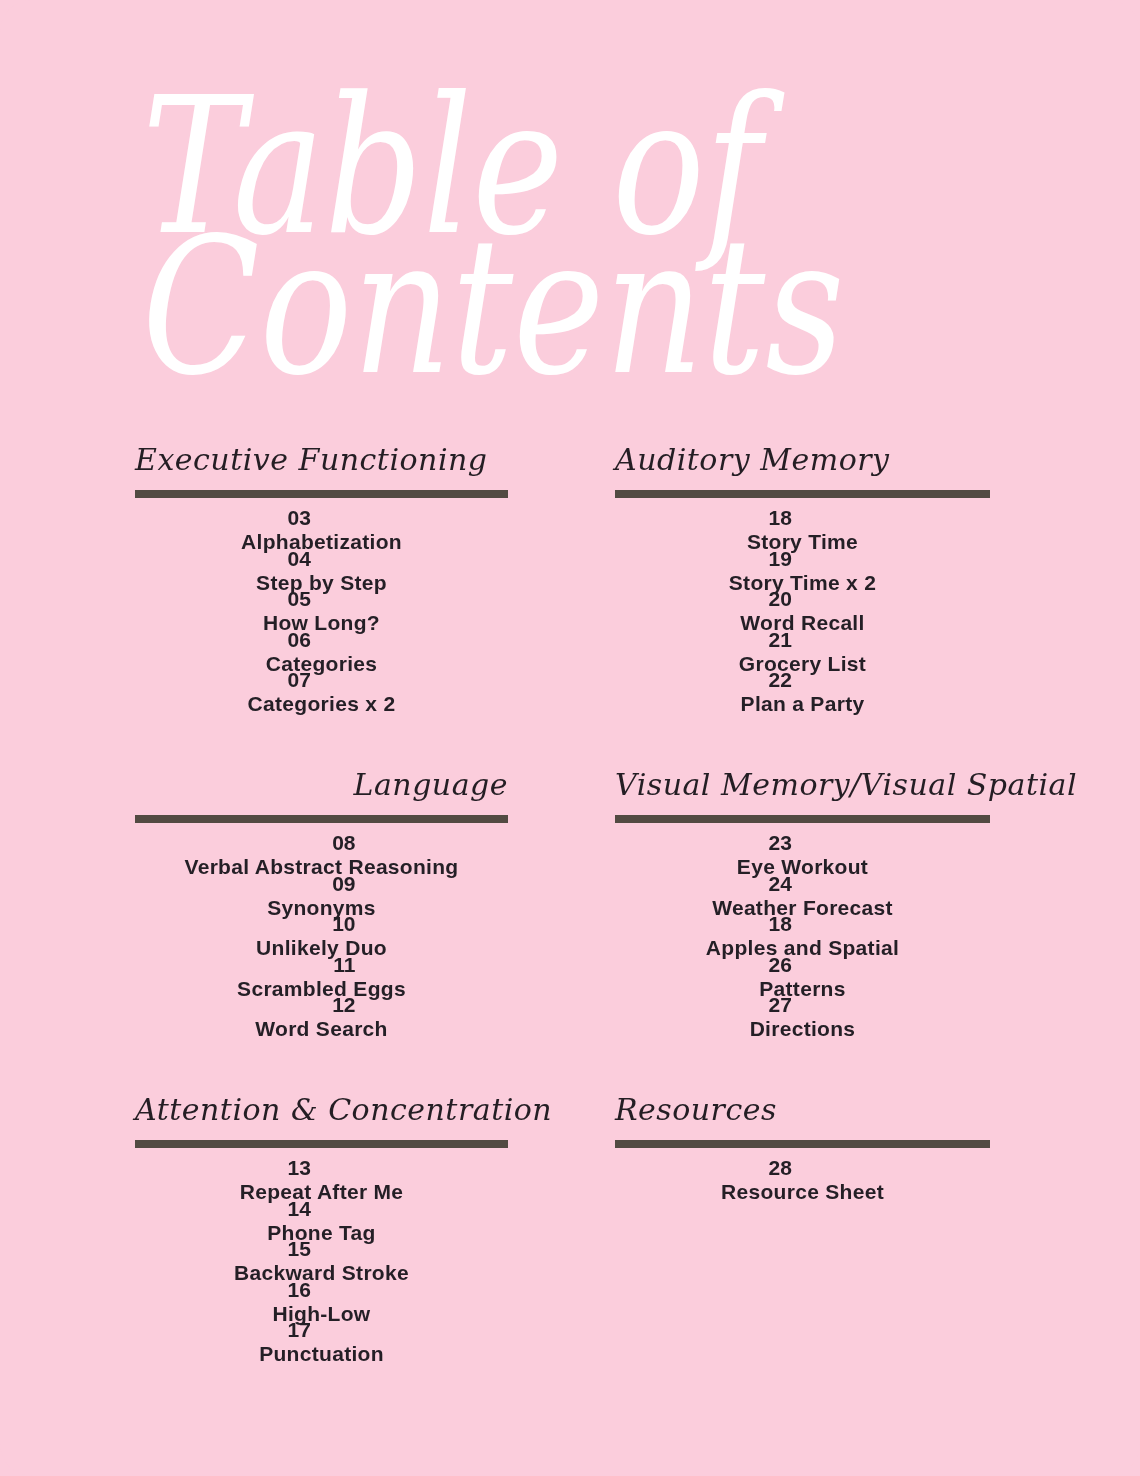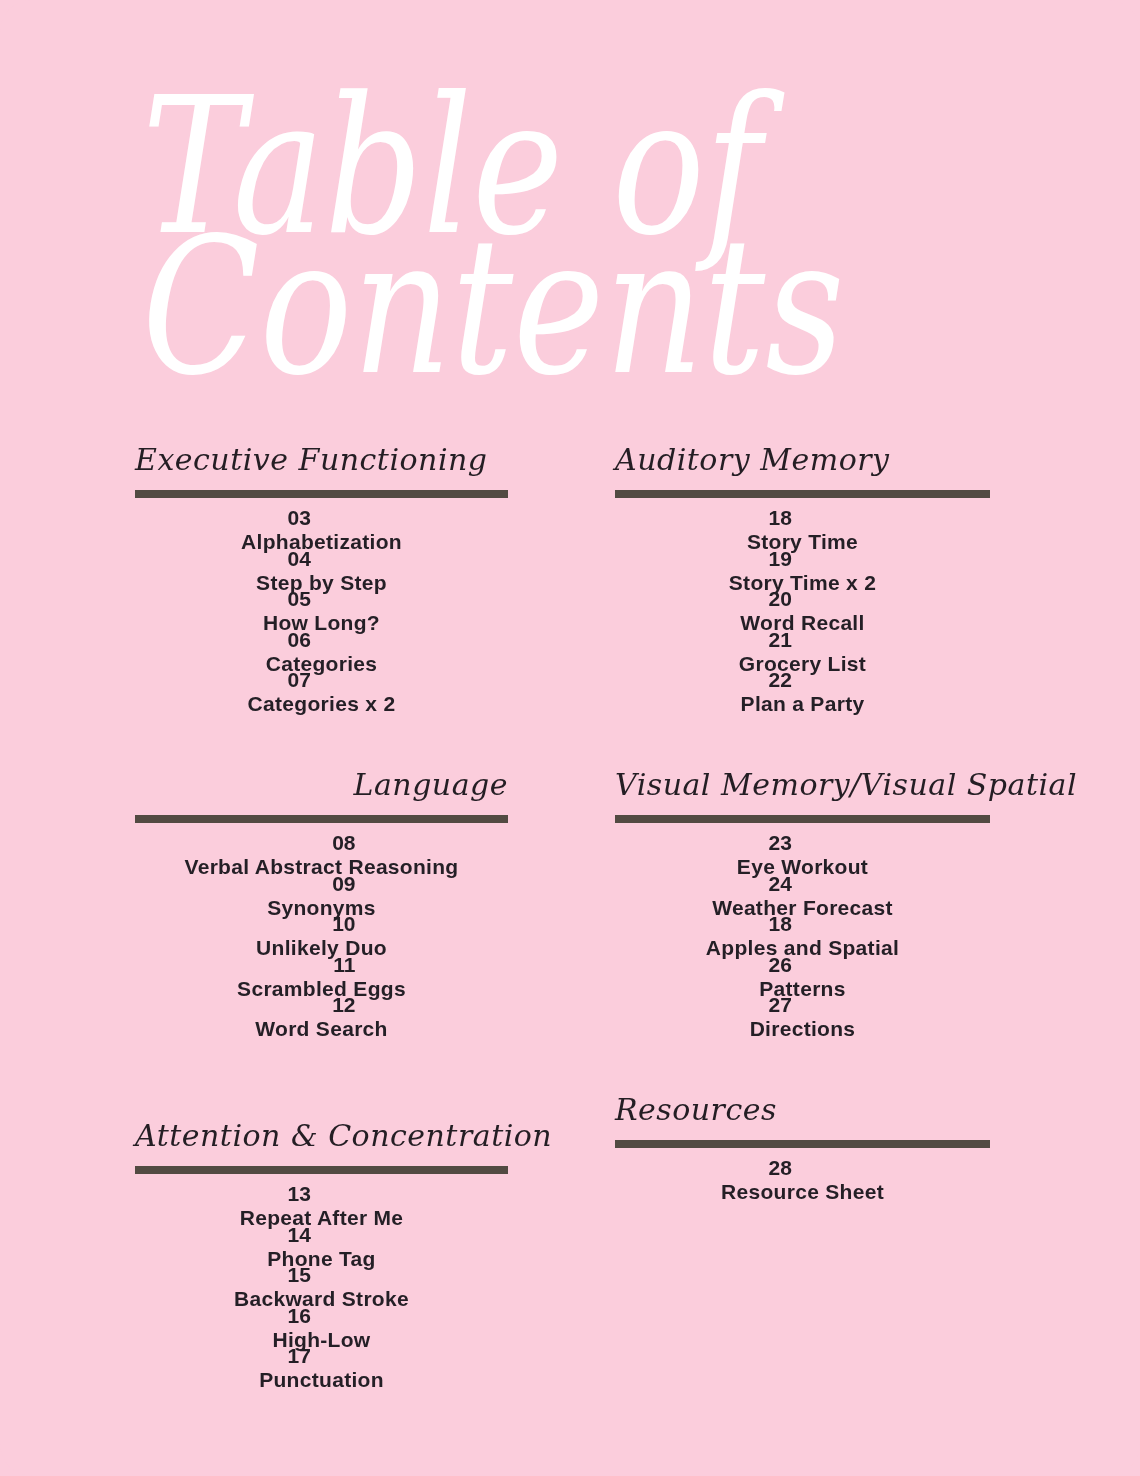--- a/index.html
+++ b/index.html
@@ -28,21 +28,21 @@
     transform:scaleX(0.81);
     transform-origin:left top;
     white-space:nowrap;
   }
   .doc-title .line{white-space:nowrap;}
   .sec{position:absolute;}
   .sec-0{left:135px;top:442px;width:373px;}
   .sec-1{left:615px;top:442px;width:375px;}
   .sec-2{left:135px;top:767px;width:373px;text-align:right;}
   .sec-3{left:615px;top:767px;width:375px;}
-  .sec-4{left:135px;top:1092px;width:373px;margin-top:26px;}
+  .sec-4{left:135px;top:1092px;width:373px;}
   .sec-5{left:615px;top:1092px;width:375px;}
   .sec h2{
     margin:0;
     font-family:"DejaVu Serif",serif;
     font-style:italic;font-weight:400;
     font-size:30px;line-height:36px;
     letter-spacing:0.5px;
     color:var(--heading);
     white-space:nowrap;
   }

